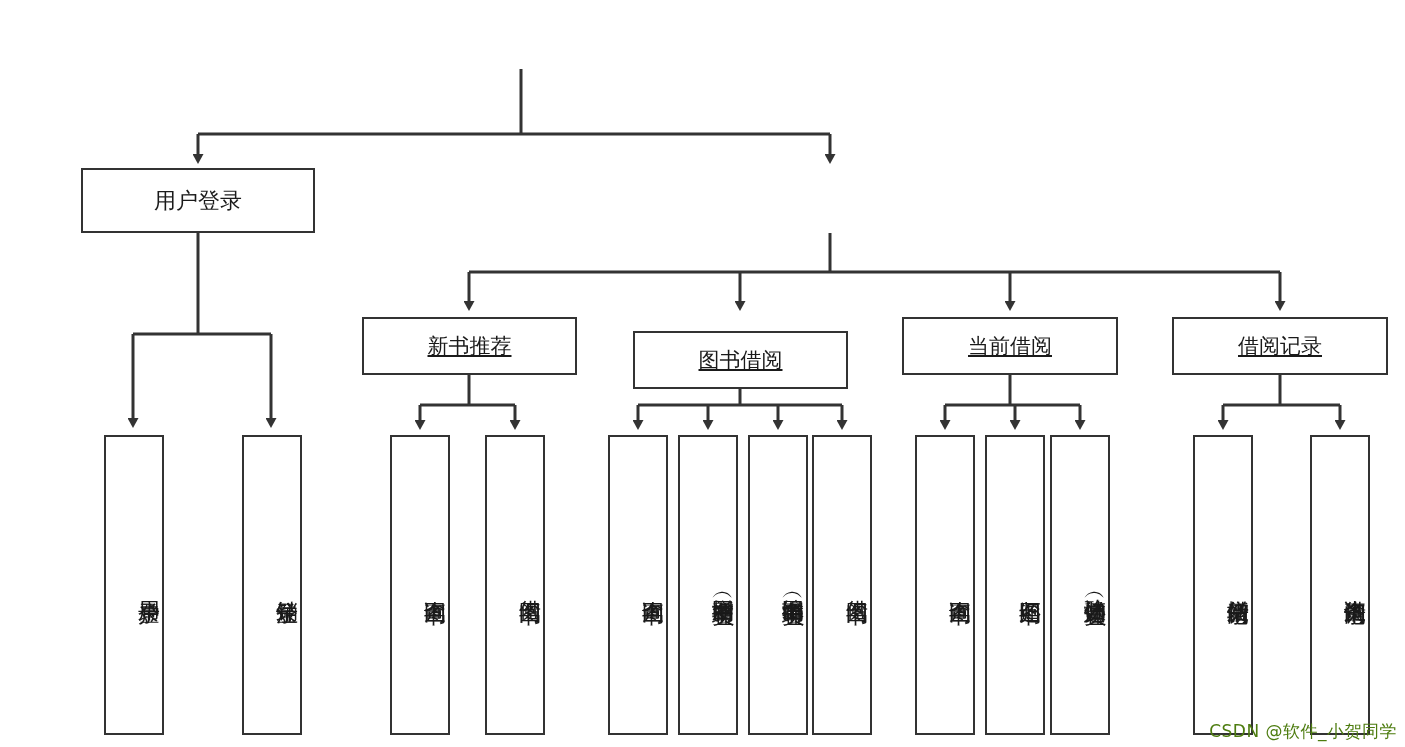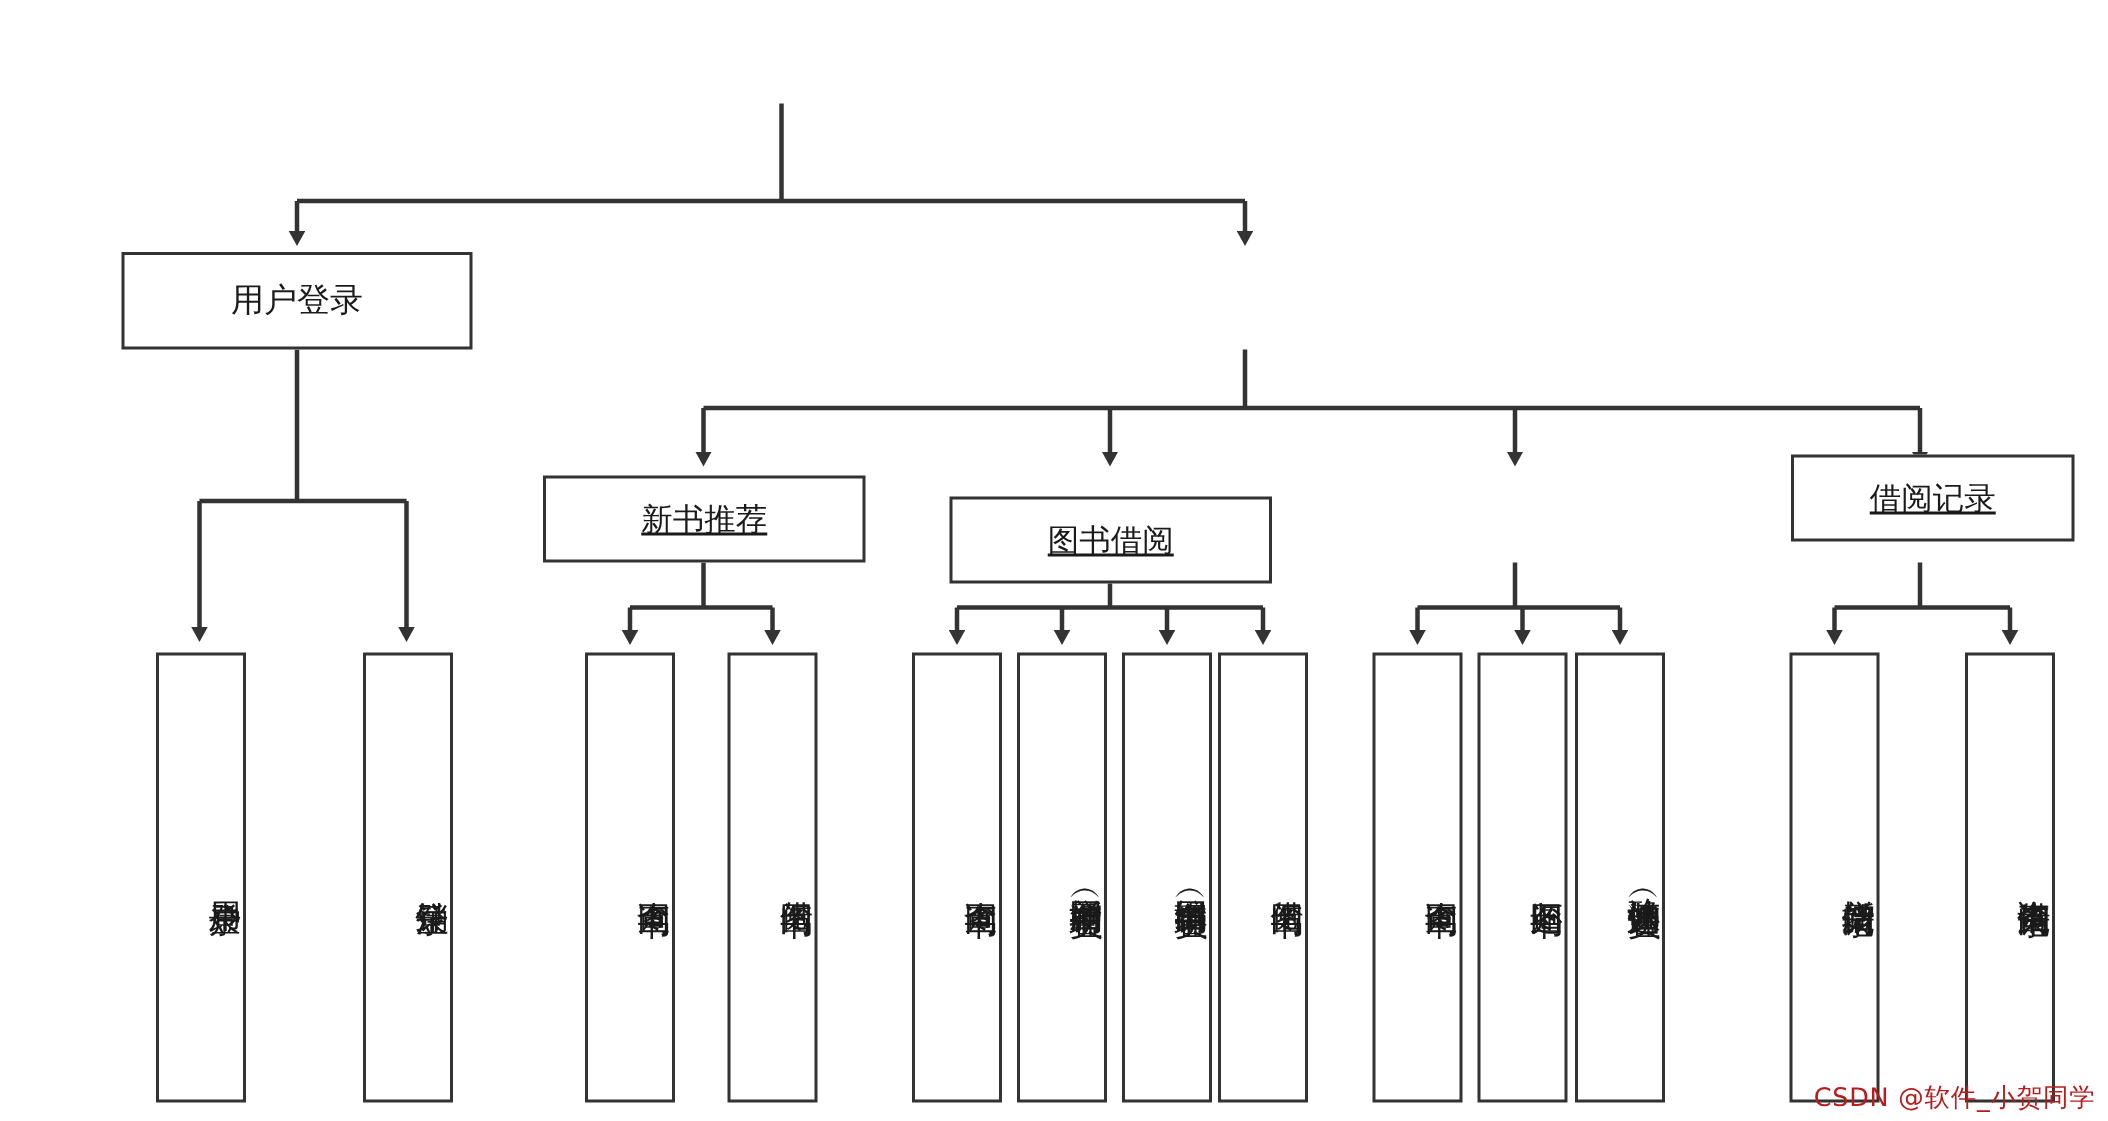--- a/index.html
+++ b/index.html
@@ -59,21 +59,21 @@
   .node.leaf .vtext {
     writing-mode: vertical-rl;
     text-orientation: upright;
     display: block;
   }
   #watermark {
     position: absolute;
     right: 8px;
     bottom: 4px;
     font-size: 17px;
-    color: #b91c1c;
+    color: #4d7c0f;
     letter-spacing: 0.5px;
     white-space: nowrap;
   }
 </style>
 </head>
 <body>
 
 <div id="canvas">
 
   <svg id="wires" viewBox="0 0 1405 747" xmlns="http://www.w3.org/2000/svg">
@@ -131,21 +131,24 @@
   <div class="node lvl2" style="left:81px; top:168px; width:234px; height:65px;">
     <span>用户登录</span>
   </div>
 
   <div class="node lvl3" style="left:362px; top:317px; width:215px; height:58px;">
     <span>新书推荐</span>
   </div>
   <div class="node lvl3" style="left:633px; top:331px; width:215px; height:58px;">
     <span>图书借阅</span>
   </div>
-  <div class="node lvl3" style="left:1172px; top:303px; width:189px; height:58px;margin-left:22px;">
+  <div class="node lvl3" style="left:902px; top:317px; width:216px; height:58px;">
+    <span>当前借阅</span>
+  </div>
+  <div class="node lvl3" style="left:1172px; top:317px; width:216px; height:58px;">
     <span>借阅记录</span>
   </div>
 
   <div class="node leaf" style="left:104px; top:435px; width:60px; height:300px;">
     <span class="vtext">用户登录</span>
   </div>
   <div class="node leaf" style="left:242px; top:435px; width:60px; height:300px;">
     <span class="vtext">注销登录</span>
   </div>
 

